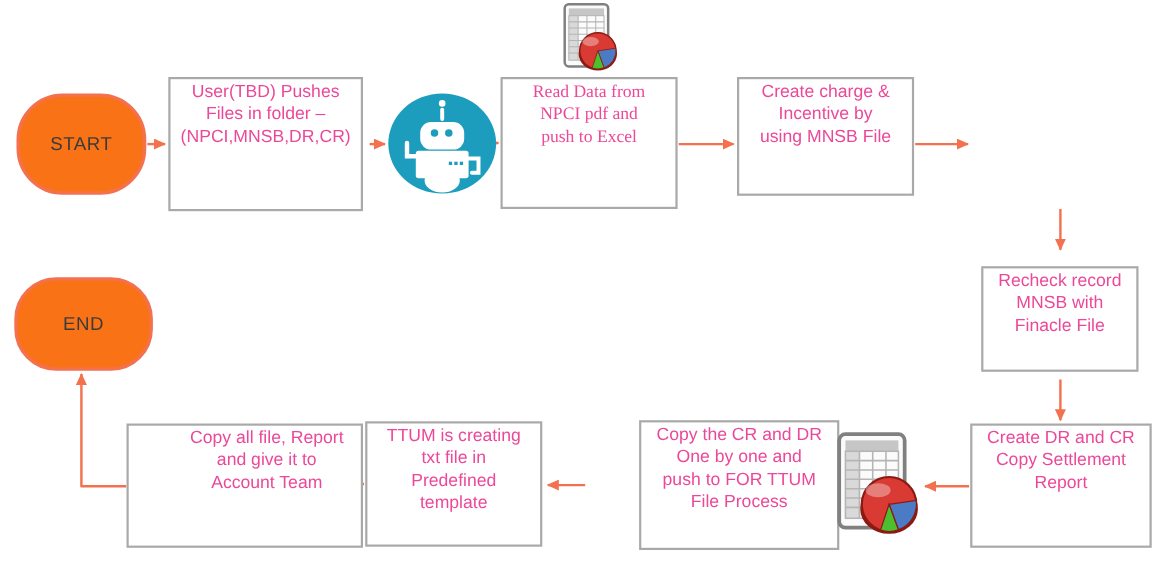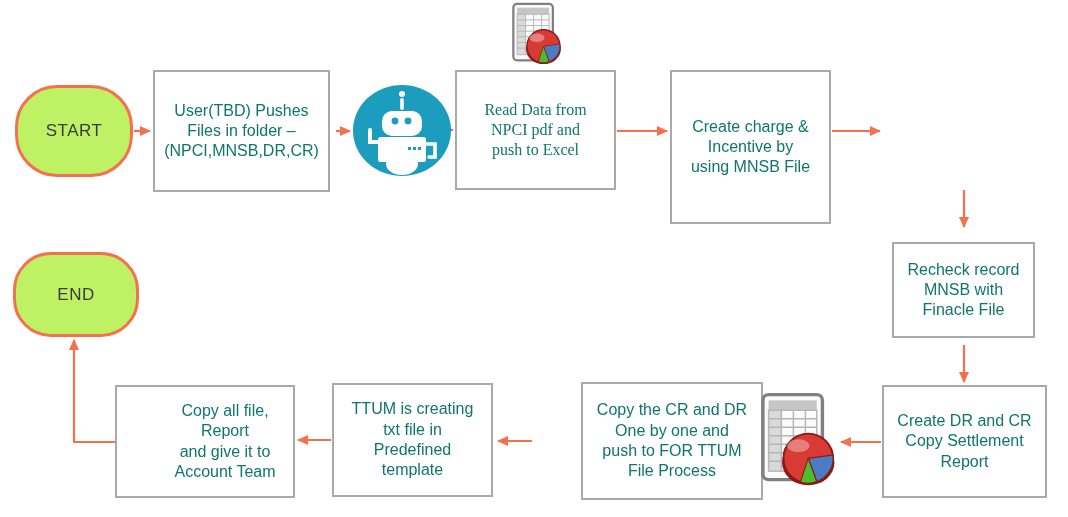--- a/index.html
+++ b/index.html
@@ -8,30 +8,30 @@
     width:1068px;height:517px;
     background:#ffffff;
     font-family:"Liberation Sans",sans-serif;
     overflow:hidden;
   }
   .box{
     position:absolute;
     background:#ffffff;
     border:2px solid #a9a9a9;
     box-sizing:border-box;
-    display:flex;align-items:center;justify-content:center;
+    display:flex;justify-content:center;
     text-align:center;
-    color:#0f766e;
+    color:#ec4899;
     font-size:16px;
     line-height:1.27;
   }
   .box span{white-space:pre-line;display:block;padding:2px 4px;}
   .terminal{
     position:absolute;
-    background:#bef264;
+    background:#f97316;
     border:3px solid #f3714e;
     border-radius:42px;
     box-sizing:border-box;
     display:flex;align-items:center;justify-content:center;
     color:#3b3b3b;
     font-size:17px;
     letter-spacing:0.5px;
   }
   .icon{position:absolute;}
   #arrow-layer{position:absolute;left:0;top:0;pointer-events:none;}
@@ -76,21 +76,21 @@
 Files in folder –
 (NPCI,MNSB,DR,CR)</span>
   </div>
 
   <div class="box" style="left:455px;top:70px;width:161px;height:120px;font-family:Liberation Serif, serif;">
     <span>Read Data from
 NPCI pdf and
 push to Excel</span>
   </div>
 
-  <div class="box" style="left:670px;top:70px;width:161px;height:154px;">
+  <div class="box" style="left:670px;top:70px;width:161px;height:108px;">
     <span>Create charge &amp;
 Incentive by
 using MNSB File</span>
   </div>
 
 
   <div class="box" style="left:892px;top:242px;width:143px;height:96px;">
     <span>Recheck record
 MNSB  with
 Finacle File</span>
@@ -109,21 +109,21 @@
 File Process</span>
   </div>
 
   <div class="box" style="left:332px;top:383px;width:161px;height:114px;">
     <span>TTUM is creating
 txt file in
 Predefined
 template</span>
   </div>
 
-  <div class="box" style="left:115px;top:385px;width:180px;height:113px;padding-left:40px;">
+  <div class="box" style="left:115px;top:385px;width:215px;height:113px;padding-left:40px;">
     <span>Copy all file, Report
 and give it to
 Account Team</span>
   </div>
 
   <div class="icon" style="left:352px;top:84px;width:100px;height:93px;">
     <svg width="100" height="93" viewBox="0 0 100 93">
       <ellipse cx="50" cy="46.5" rx="49" ry="45.5" fill="#1d9dbe"></ellipse>
 
       <circle cx="50" cy="10" r="3" fill="#ffffff"></circle>

